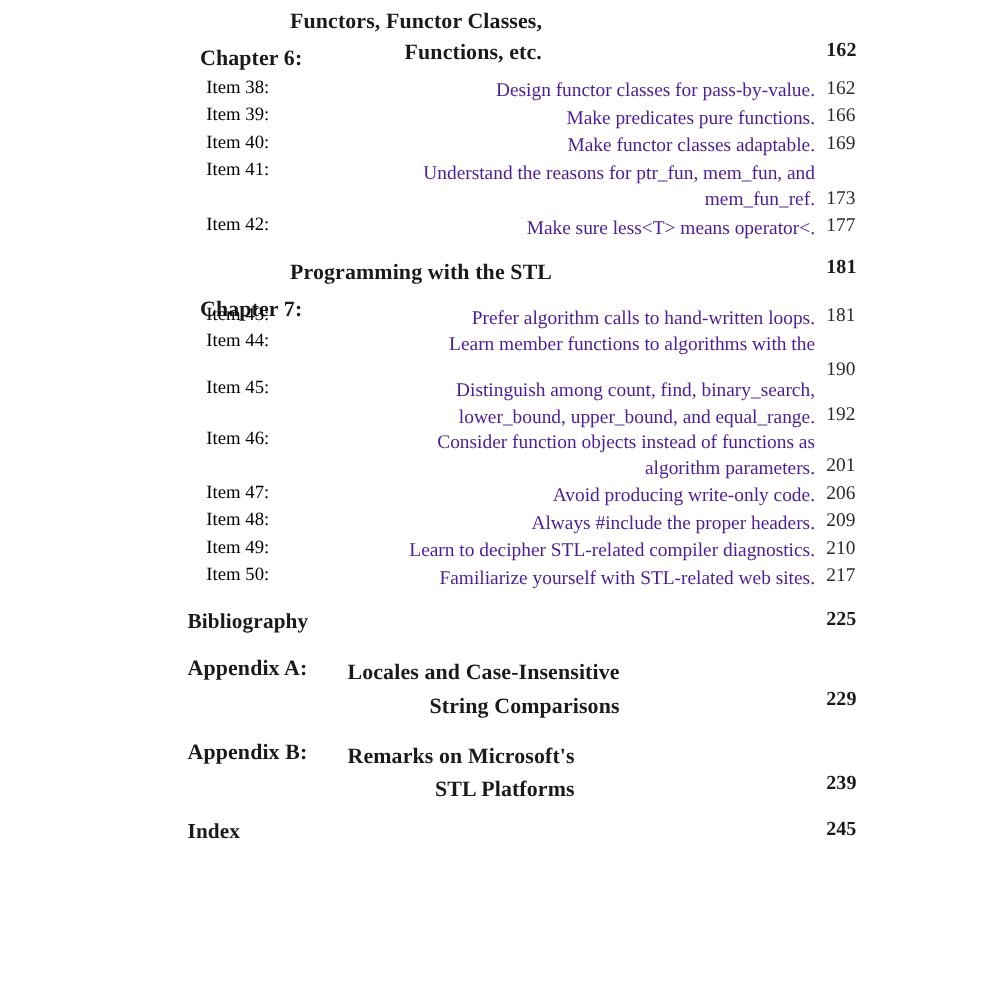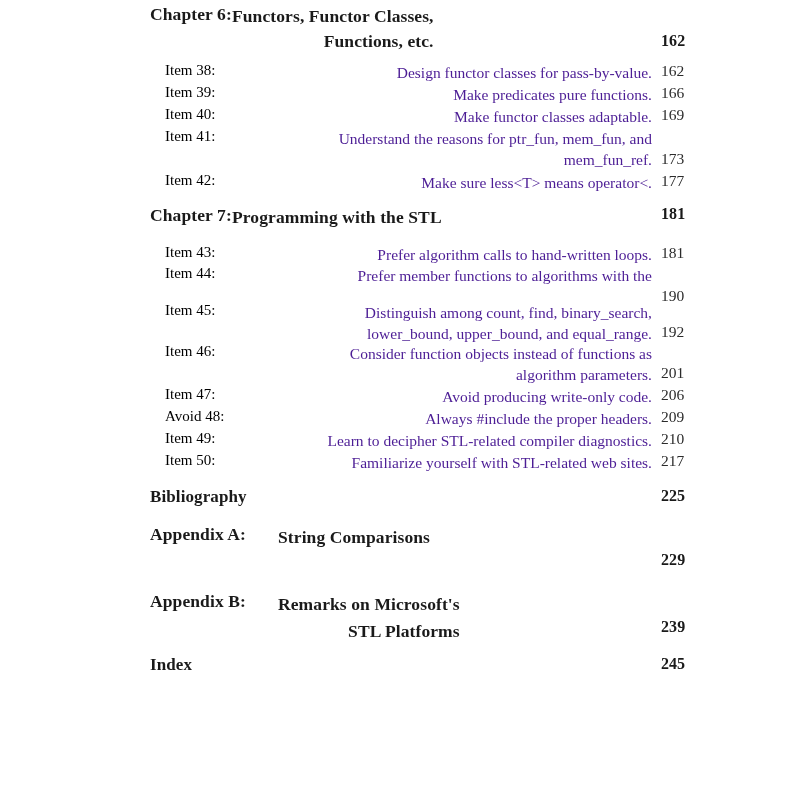--- a/index.html
+++ b/index.html
@@ -56,21 +56,21 @@
   }
 
   
   .chapter .label,
   .chapter .body-col,
   .chapter .pnum {
     font-weight: bold;
     font-size: 17.5px;
     letter-spacing: 0.1px;
   }
-  .chapter .label { left: 150px; }
+  .chapter .label { left: 160px; margin-top: 32px; }
   .chapter .body-col { left: 232px; line-height: 25px; }
   .chapter .pnum { left: 661px; font-size: 16px; }
 
   
   .appendix .label,
   .appendix .body-col,
   .appendix .pnum {
     font-weight: bold;
     font-size: 17.5px;
     letter-spacing: 0.1px;
@@ -188,21 +188,21 @@
         <span class="body-col">
           <span class="line">Prefer algorithm calls to hand-written loops.</span>
         </span>
       </div>
       <div class="row item" style="position: absolute; left: 0px; top: 244px; width: 800px;">
         <span class="pnum">181</span>
       </div>
       <div class="row item" style="position: absolute; left: 0px; top: 265px; width: 800px;">
         <span class="label">Item 44:</span>
         <span class="body-col">
-          <span class="line">Prefer member functions to algorithms with the</span>
+          <span class="line">Learn member functions to algorithms with the</span>
         </span>
       </div>
       <div class="row item" style="position: absolute; left: 0px; top: 287px; width: 800px;">
         <span class="pnum">190</span>
       </div>
       <div class="row item" style="position: absolute; left: 0px; top: 302px; width: 800px;">
         <span class="label">Item 45:</span>
         <span class="body-col">
           <span class="line">Distinguish among count, find, binary_search,</span>
           <span class="line">lower_bound, upper_bound, and equal_range.</span>
@@ -224,21 +224,21 @@
       <div class="row item" style="position: absolute; left: 0px; top: 386px; width: 800px;">
         <span class="label">Item 47:</span>
         <span class="body-col">
           <span class="line">Avoid producing write-only code.</span>
         </span>
       </div>
       <div class="row item" style="position: absolute; left: 0px; top: 386px; width: 800px;">
         <span class="pnum">206</span>
       </div>
       <div class="row item" style="position: absolute; left: 0px; top: 408px; width: 800px;">
-        <span class="label">Avoid 48:</span>
+        <span class="label">Item 48:</span>
         <span class="body-col">
           <span class="line">Always #include the proper headers.</span>
         </span>
       </div>
       <div class="row item" style="position: absolute; left: 0px; top: 408px; width: 800px;">
         <span class="pnum">209</span>
       </div>
       <div class="row item" style="position: absolute; left: 0px; top: 430px; width: 800px;">
         <span class="label">Item 49:</span>
         <span class="body-col">
@@ -259,20 +259,21 @@
       </div>
       <div class="row simple" style="position: absolute; left: 0px; top: 487px; width: 800px;">
         <span class="label">Bibliography</span>
       </div>
       <div class="row simple" style="position: absolute; left: 0px; top: 487px; width: 800px;">
         <span class="pnum">225</span>
       </div>
       <div class="row appendix" style="position: absolute; left: 0px; top: 524px; width: 800px;">
         <span class="label">Appendix A:</span>
         <span class="body-col">
+          <span class="line">Locales and Case-Insensitive</span>
           <span class="line">String Comparisons</span>
         </span>
       </div>
       <div class="row appendix" style="position: absolute; left: 0px; top: 551px; width: 800px;">
         <span class="pnum">229</span>
       </div>
       <div class="row appendix" style="position: absolute; left: 0px; top: 591px; width: 800px;">
         <span class="label">Appendix B:</span>
         <span class="body-col">
           <span class="line">Remarks on Microsoft's</span>

